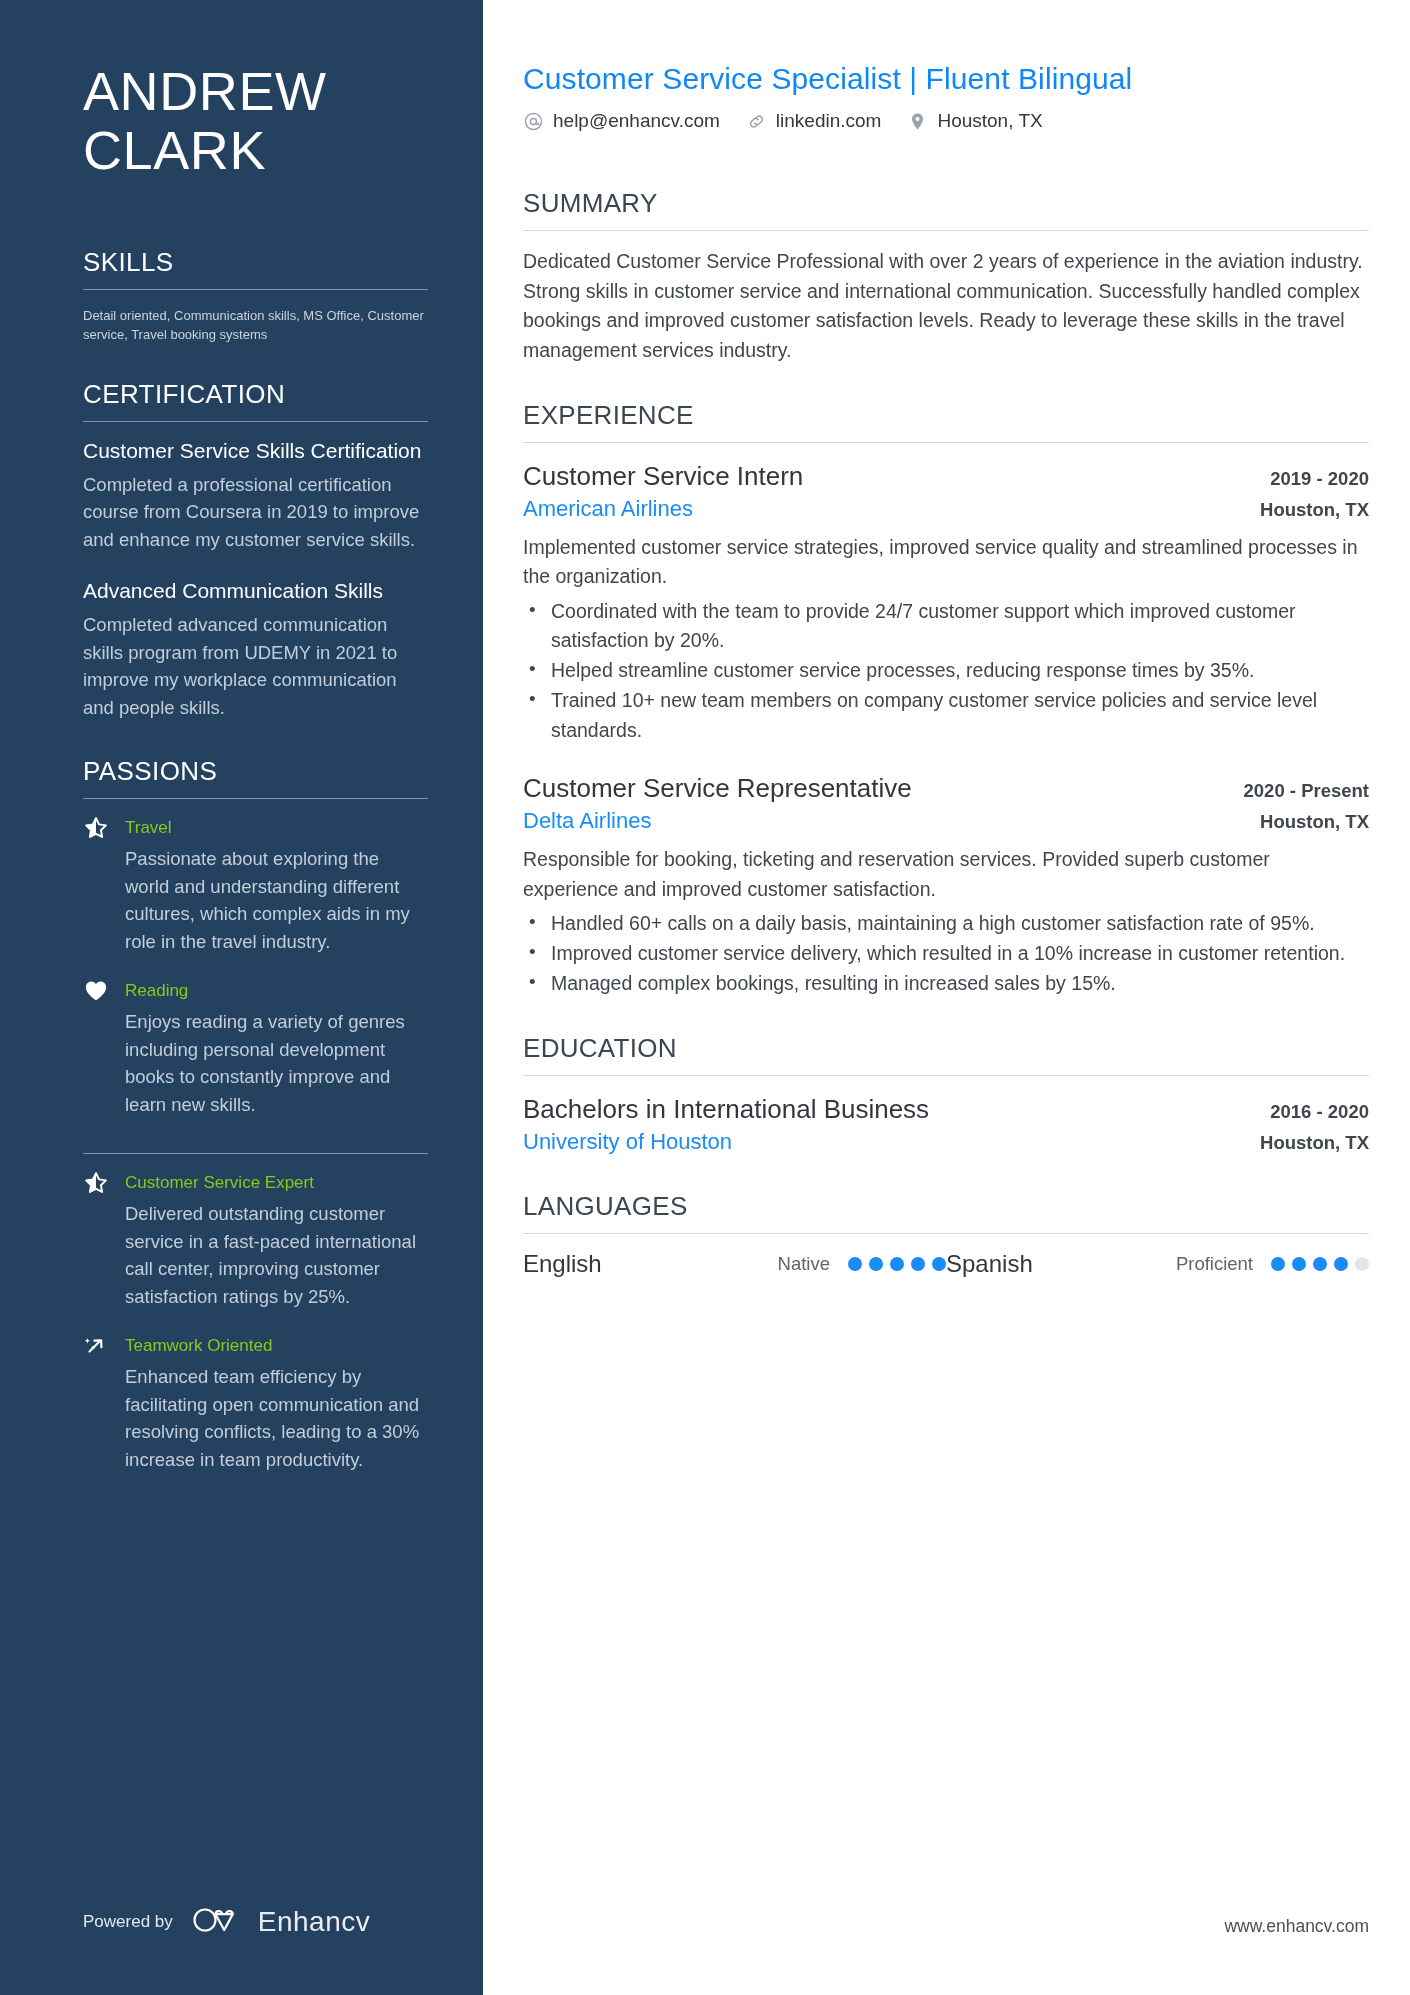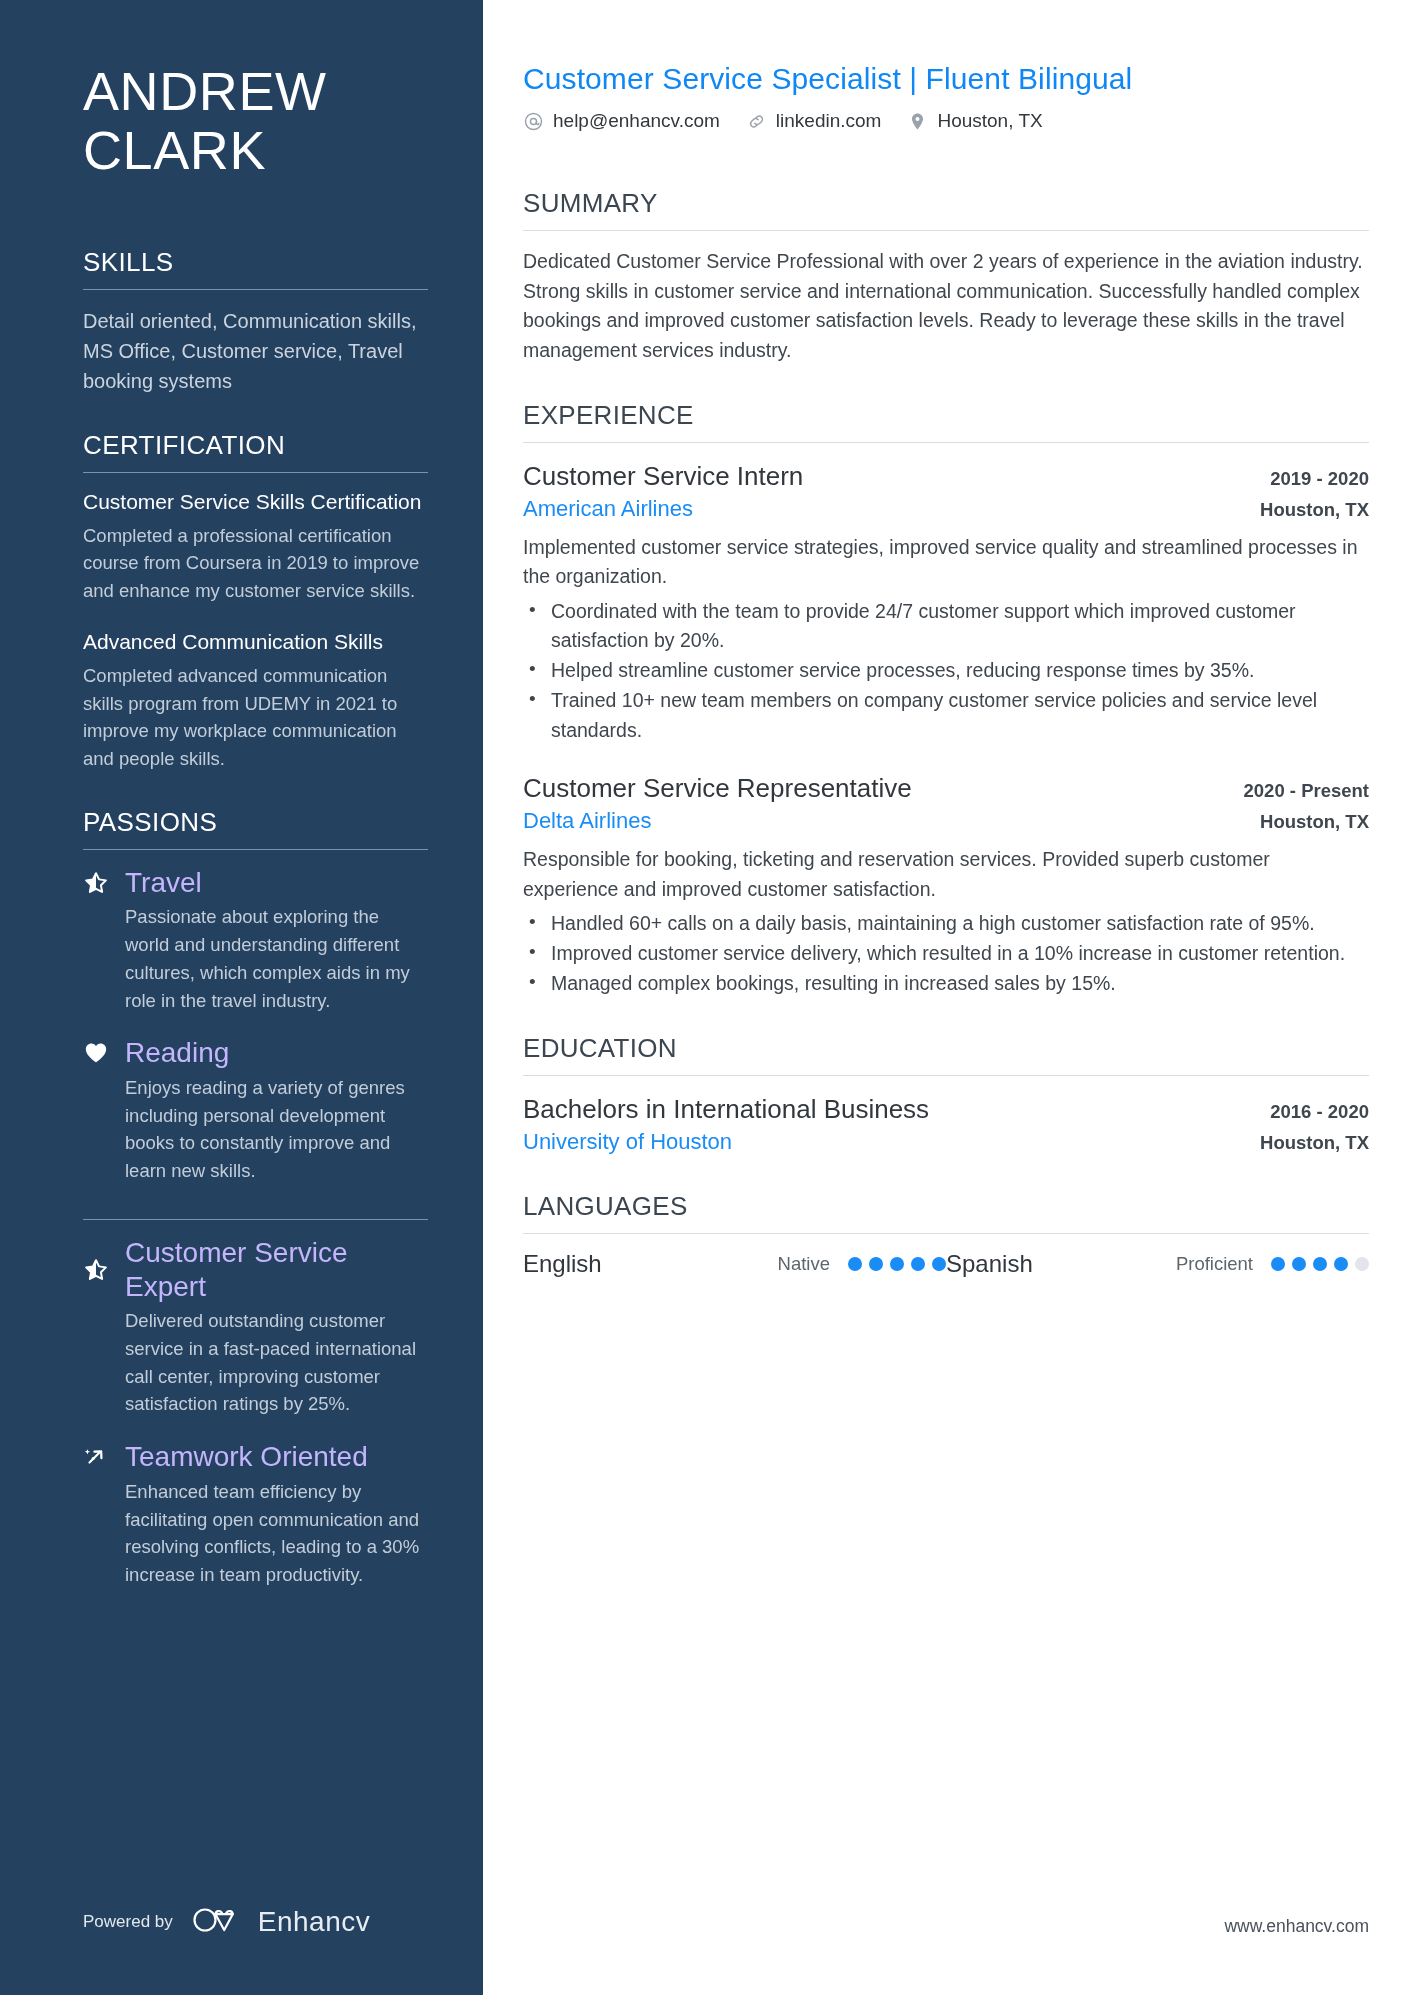--- a/index.html
+++ b/index.html
@@ -51,21 +51,21 @@
     color: #ffffff;
     padding-bottom: 11px;
   }
   .side-rule {
     border: none;
     border-top: 1px solid #7d93aa;
     margin-bottom: 16px;
   }
 
   .side-body {
-    font-size: 20px;
+    font-size: 13px;
     line-height: 1.50;
     color: #cbd4de;
   }
 
   .cert-item { margin-bottom: 24px; }
   .cert-title {
     font-size: 21px;
     line-height: 1.28;
     color: #ffffff;
     margin-bottom: 6px;
@@ -87,22 +87,22 @@
     width: 26px;
     height: 26px;
     flex: 0 0 26px;
     display: flex;
     align-items: center;
     justify-content: center;
     color: #ffffff;
   }
   .icon-glyph svg { display: block; }
   .icon-title {
-    font-size: 28px;
-    color: #c4b5fd;
+    font-size: 17px;
+    color: #84cc16;
     line-height: 1.2;
   }
   .icon-desc {
     font-size: 18.5px;
     line-height: 1.50;
     color: #c2cdd9;
     padding-left: 42px;
   }
 
   .sidebar-footer {

